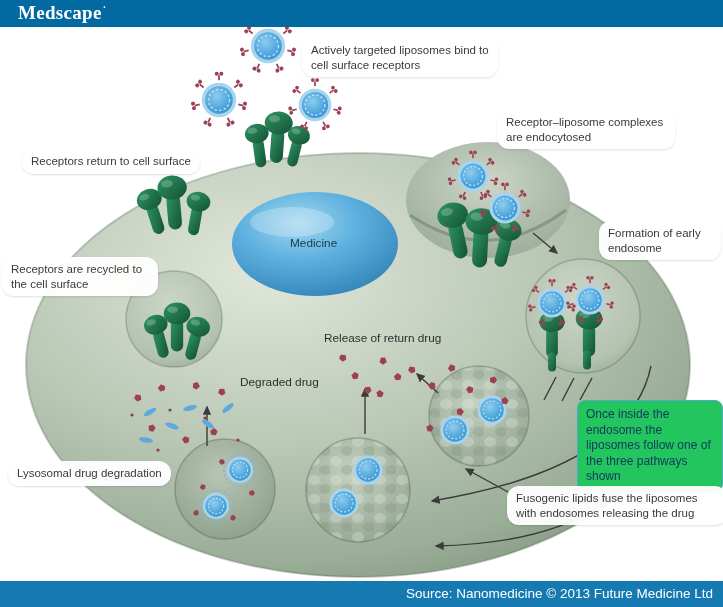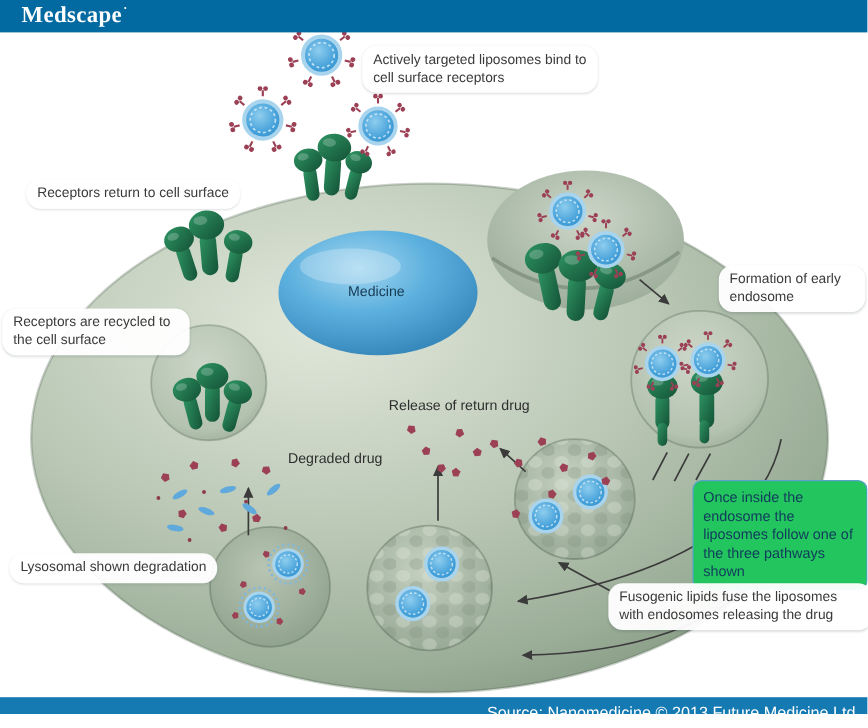--- a/index.html
+++ b/index.html
@@ -4,21 +4,21 @@
 <style>
   html,body{margin:0;padding:0;}
   body{width:723px;height:607px;position:relative;overflow:hidden;
        font-family:"Liberation Sans", sans-serif;background:#ffffff;}
   .stage{position:absolute;inset:0;}
   svg.scene{position:absolute;left:0;top:0;width:723px;height:607px;}
   .topbar{position:absolute;left:0;top:0;width:723px;height:27px;background:#0369a1;z-index:5;}
   .brand{position:absolute;left:18px;top:2px;color:#ffffff;font-family:"Liberation Serif", serif;
          font-size:19px;font-weight:bold;letter-spacing:0.3px;}
   .brand:after{content:"\00B7";font-size:10px;vertical-align:top;margin-left:1px;}
-  .bottombar{position:absolute;left:0;top:581px;width:723px;height:14px;background:#1579b2;z-index:5;}
+  .bottombar{position:absolute;left:0;top:581px;width:723px;height:26px;background:#1579b2;z-index:5;}
   .source{position:absolute;right:10px;top:0;line-height:26px;color:#ffffff;font-size:13.5px;}
   .pill{position:absolute;background:rgba(255,255,255,0.95);border-radius:12px;
         padding:5px 9px;font-size:11.5px;line-height:1.28;color:#3a3a3a;z-index:4;
         box-shadow:0 1px 2px rgba(60,80,90,0.18);}
   .nowrap{white-space:nowrap;}
   .plain{position:absolute;font-size:11.8px;color:#2e2e2e;z-index:4;white-space:nowrap;}
   .callout{position:absolute;background:#22c55e;border:1px solid #58a3c9;border-radius:8px;
            padding:6px 8px;font-size:12px;line-height:1.3;color:#123a5c;z-index:4;}
 </style>
 </head>
@@ -254,22 +254,23 @@
   </svg>
 
   <div class="topbar">
     <span class="brand">Medscape</span>
   </div>
   <div class="bottombar">
     <span class="source">Source: Nanomedicine © 2013 Future Medicine Ltd</span>
   </div>
 
   <div class="pill" style="left:302px;top:38px;width:178px;">Actively targeted liposomes bind to cell surface receptors</div>
+  <div class="pill" style="left:497px;top:110px;width:160px;">Receptor–liposome complexes are endocytosed</div>
   <div class="pill" style="left:2px;top:257px;width:138px;">Receptors are recycled to the cell surface</div>
   <div class="pill nowrap" style="left:22px;top:149px;">Receptors return to cell surface</div>
   <div class="pill" style="left:599px;top:221px;width:104px;">Formation of early endosome</div>
   <div class="callout" style="left:577px;top:400px;width:128px;">Once inside the endosome the liposomes follow one of the three pathways shown</div>
   <div class="pill" style="left:507px;top:486px;width:202px;">Fusogenic lipids fuse the liposomes with endosomes releasing the drug</div>
-  <div class="pill nowrap" style="left:8px;top:461px;">Lysosomal shown degradation</div>
+  <div class="pill nowrap" style="left:8px;top:461px;">Lysosomal drug degradation</div>
   <div class="plain" style="left:324px;top:331px;">Release of return drug</div>
   <div class="plain" style="left:240px;top:375px;">Degraded drug</div>
   <div class="plain" style="left:290px;top:236px;color:#143a52;">Medicine</div>
 </div>
 
 </body></html>

